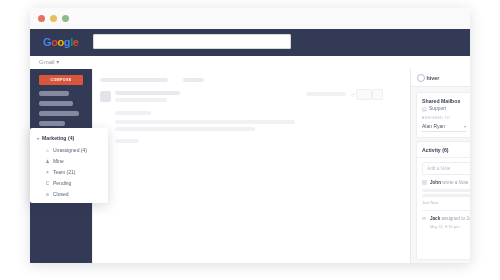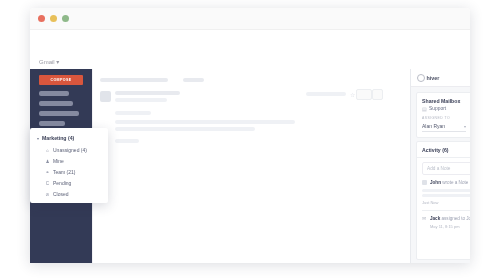--- a/index.html
+++ b/index.html
@@ -313,20 +313,26 @@
   <div class="browser-window">
 
     <div class="titlebar">
       <div class="lights">
         <div class="light" style="background:#e8705f"></div>
         <div class="light" style="background:#e8c05a"></div>
         <div class="light" style="background:#8fb98a"></div>
       </div>
     </div>
 
+    <div class="gbar">
+      <div class="glogo">
+        <span>G</span><span>o</span><span>o</span><span>g</span><span>l</span><span>e</span>
+      </div>
+      <div class="gsearch" title=""></div>
+    </div>
 
     <div class="gmail-strip">
       <div class="gmail-label">Gmail ▾</div>
     </div>
 
     <div class="leftnav">
       <div class="compose-btn">COMPOSE</div>
       <div class="nav-bar" style="top:22px; width:30px;"></div>
       <div class="nav-bar" style="top:32px; width:34px;"></div>
       <div class="nav-bar" style="top:42px; width:40px;"></div>

